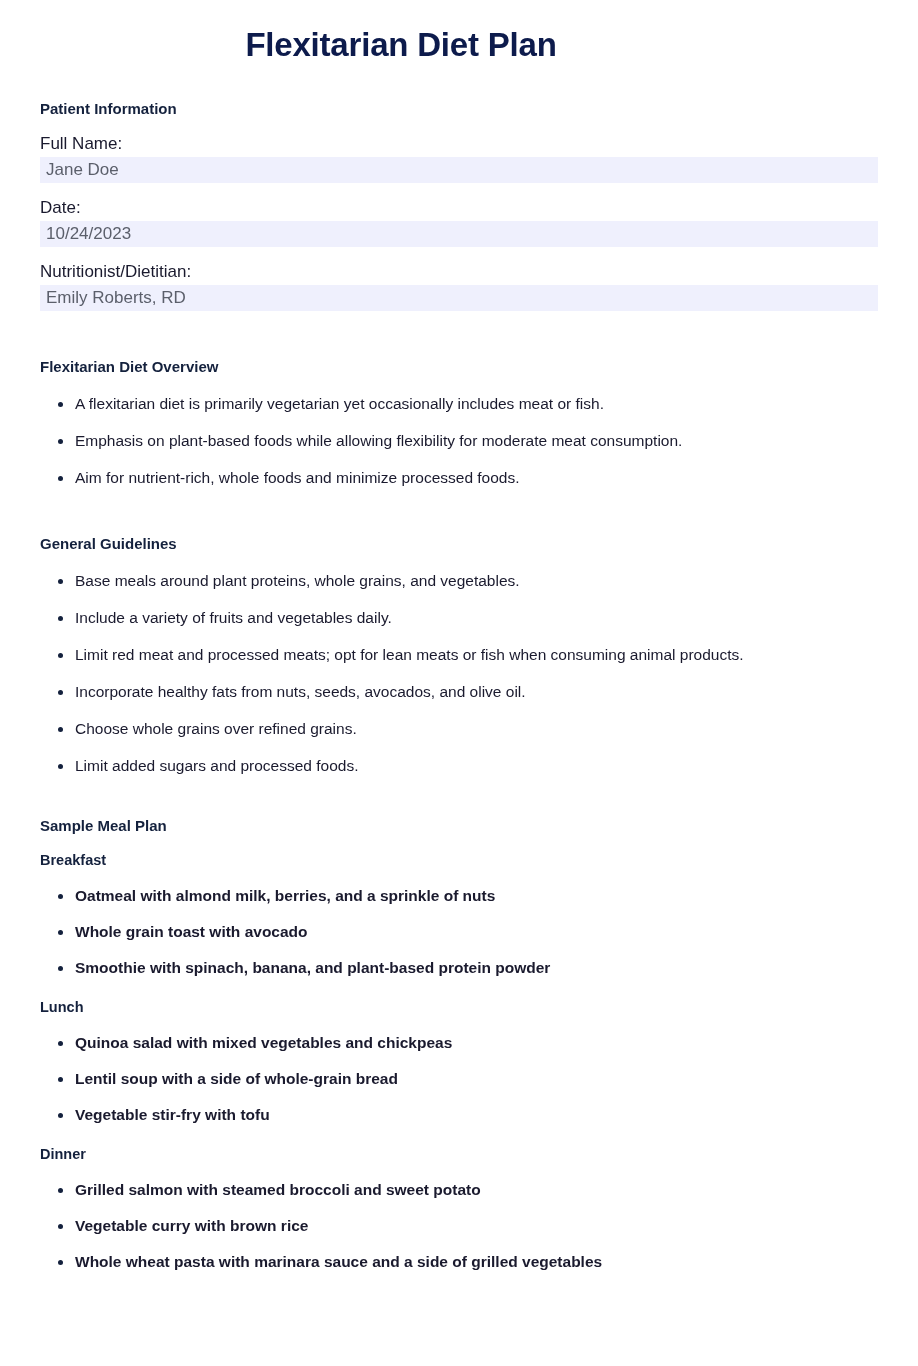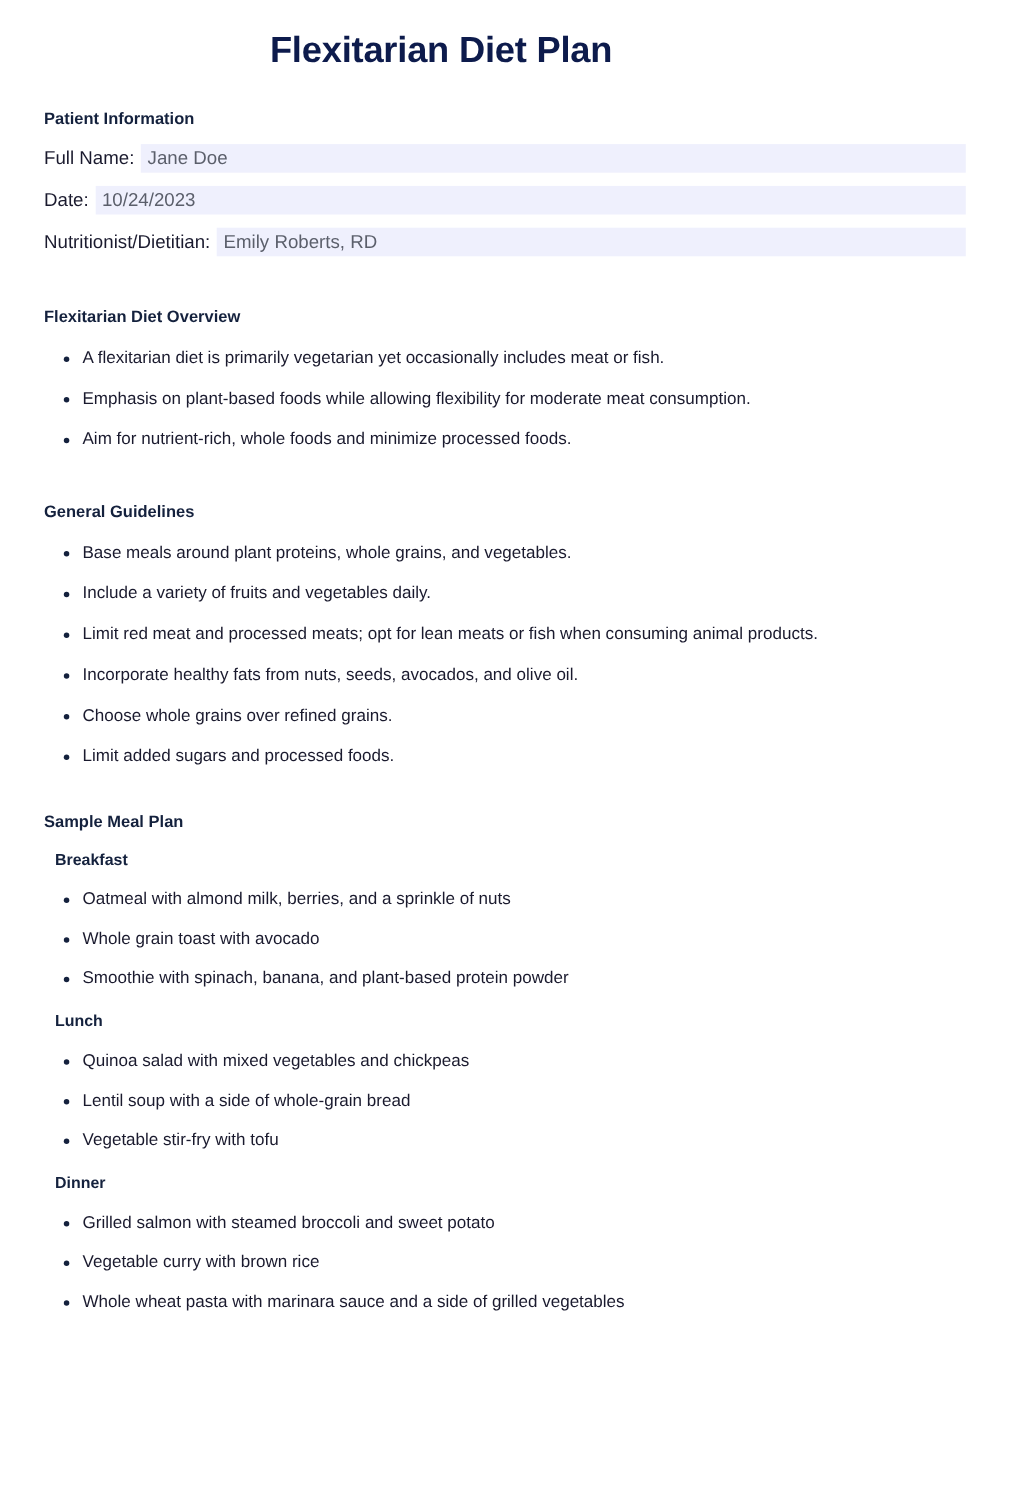--- a/index.html
+++ b/index.html
@@ -42,33 +42,34 @@
     font-weight: bold;
     color: #14213d;
     margin: 0;
     line-height: 20px;
   }
 
   .sub-heading {
     font-size: 14.5px;
     font-weight: bold;
     color: #14213d;
-    margin: 10px;
+    margin: 0;
     line-height: 20px;
   }
 
   
   .patient-block {
     margin-top: 34px;
   }
   .field-row {
     display: flex;
     align-items: stretch;
     margin-top: 12px;
     width: 838px;
+    flex-direction: column;
   }
   .field-label {
     font-size: 17px;
     color: #1a1a2e;
     white-space: nowrap;
     line-height: 26px;
     padding-right: 6px;
     flex: 0 0 auto;
   }
   .field-input {
@@ -118,20 +119,21 @@
   }
 
   .meal-group {
     margin-top: 19px;
   }
   .meal-group .sub-heading {
     margin-bottom: 0;
   }
   .meal-group ul.bullets > li {
     margin-top: 16px;
+    font-weight: bold;
   }
   .meal-group.first {
     margin-top: 14px;
   }
 </style>
 </head>
 <body>
 
 <div class="page">
 

